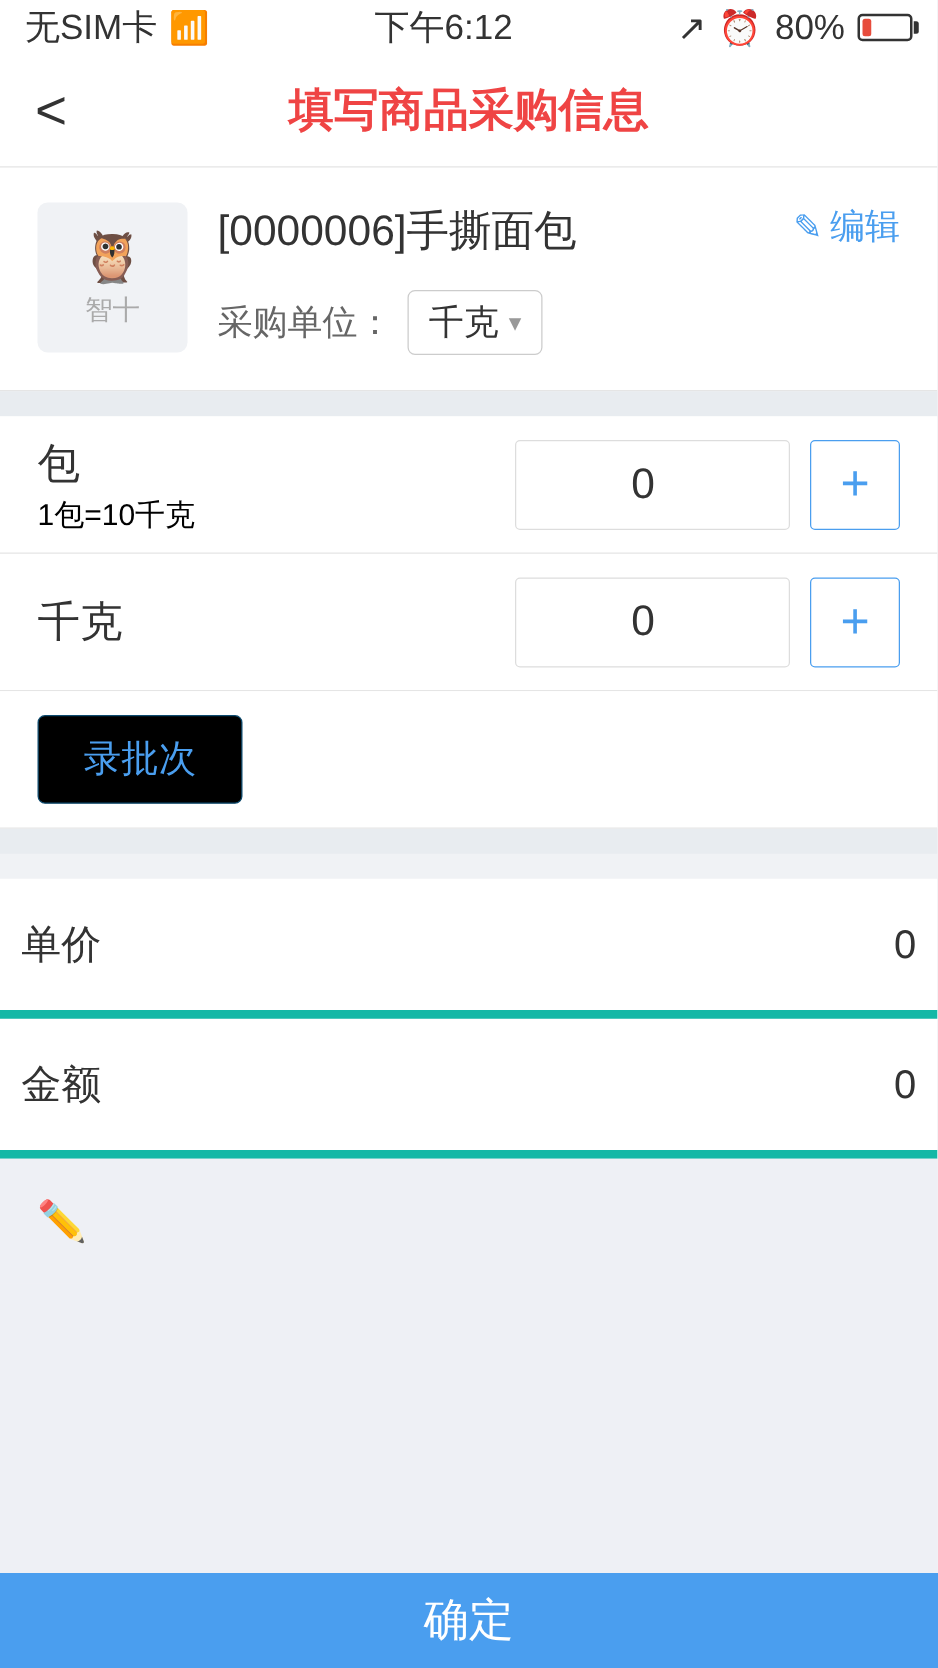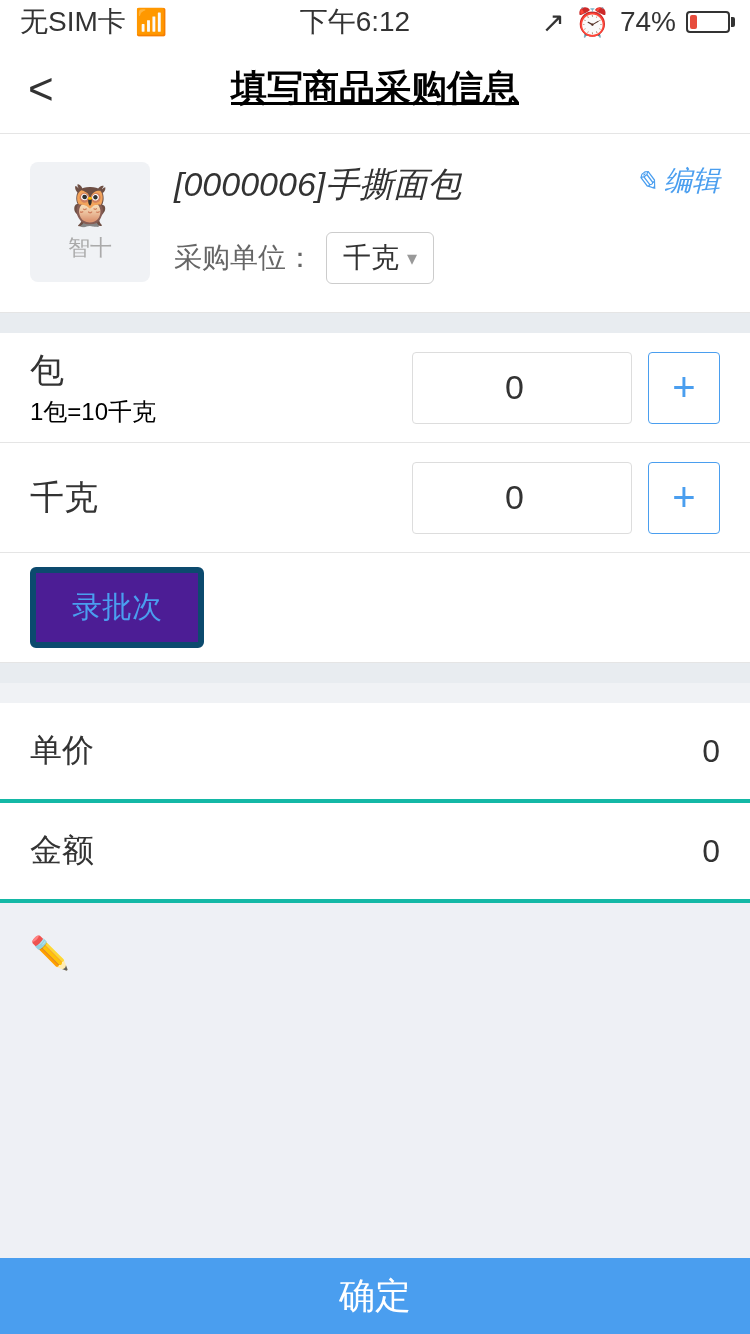--- a/index.html
+++ b/index.html
@@ -53,22 +53,21 @@
     .nav-back {
       position: absolute;
       left: 28px;
       font-size: 44px;
       color: #333;
       cursor: pointer;
     }
     .nav-title {
       font-size: 36px;
       font-weight: 600;
-      color: #000000;
-      text-decoration: underline;
+      color: #ef4444;
     }
 
     
     .product-card {
       background: #fff;
       margin-top: 0;
       padding: 28px 30px;
       display: flex;
       align-items: flex-start;
       gap: 24px;
@@ -99,21 +98,20 @@
       font-size: 22px;
       color: #aaa;
     }
     .product-info {
       flex: 1;
     }
     .product-header {
       display: flex;
       justify-content: space-between;
       align-items: flex-start;
-      font-style: italic;
     }
     .product-name {
       font-size: 34px;
       color: #333;
       font-weight: 500;
     }
     .edit-btn {
       color: #4a9eef;
       font-size: 28px;
       display: flex;
@@ -224,41 +222,41 @@
       padding: 0 30px;
       height: 110px;
       background: #fff;
       border-bottom: 1px solid #e5e5e5;
     }
     .summary-text {
       font-size: 30px;
       color: #333;
     }
     .batch-btn {
-      border: 6px solid #0c4a6e;
+      border: 1px solid #0c4a6e;
       border-radius: 6px;
       padding: 14px 36px;
       color: #4a9eef;
       font-size: 30px;
       cursor: pointer;
-      background: #4c1d95;
+      background: #000000;
     }
 
     
     .price-section {
       background: #fff;
       margin-top: 20px;
     }
     .price-row {
       display: flex;
       align-items: center;
       justify-content: space-between;
-      padding: 0 30px;
-      height: 100px;
-      border-bottom: 4px solid #14b8a6;
+      padding: 0 17px;
+      height: 112px;
+      border-bottom: 7px solid #14b8a6;
     }
     .price-row-label {
       font-size: 32px;
       color: #333;
     }
     .price-row-value {
       font-size: 32px;
       color: #333;
     }
 
@@ -310,21 +308,21 @@
 
 <div class="status-bar">
   <div class="status-left">
     <span>无SIM卡</span>
     <span class="wifi-icon">📶</span>
   </div>
   <div>下午6:12</div>
   <div class="status-right">
     <span>↗</span>
     <span>⏰</span>
-    <span>74%</span>
+    <span>80%</span>
     <div class="battery-bar">
       <div class="battery-fill"></div>
     </div>
   </div>
 </div>
 
 <div class="nav-bar">
   <div class="nav-back">&lt;</div>
   <div class="nav-title">填写商品采购信息</div>
 </div>

